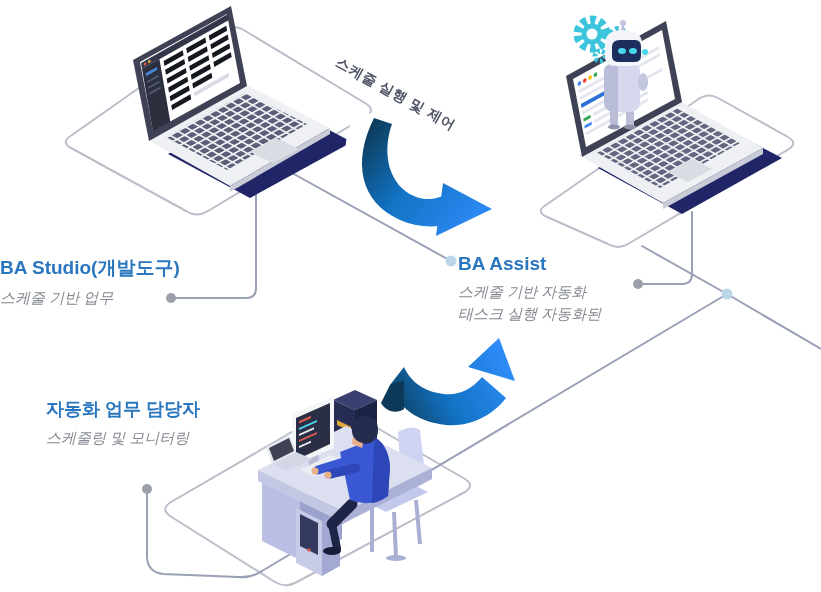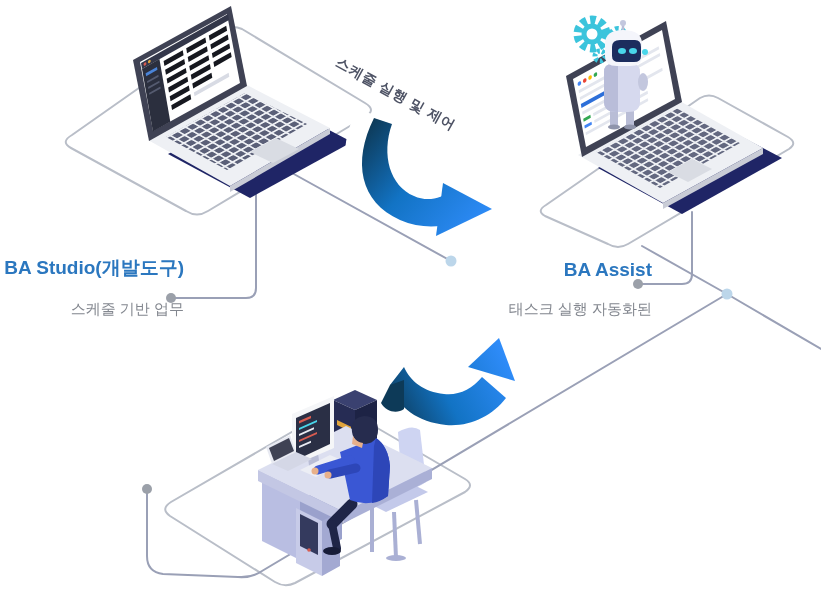--- a/index.html
+++ b/index.html
@@ -1,22 +1,22 @@
 <!DOCTYPE html>
 <html><head>
 <meta charset="utf-8">
 <style>
   html,body{margin:0;padding:0;background:#ffffff;}
   #stage{position:relative;width:821px;height:592px;background:#ffffff;overflow:hidden;
          font-family:"Liberation Sans","DejaVu Sans",sans-serif;}
   #scene{position:absolute;left:0;top:0;}
-  .label{position:absolute;text-align:right;}
+  .label{position:absolute;text-align:left;}
   .label .title{font-weight:bold;font-size:19px;color:#2b77bf;letter-spacing:0px;}
   .label .title.kr{font-size:18px;}
-  .label .desc{font-size:15px;color:#83878f;line-height:22px;margin-top:17px;}
+  .label .desc{font-size:15px;color:#83878f;line-height:22px;margin-top:6px;font-style:italic;}
   #flow-label{position:absolute;left:341px;top:54px;transform:rotate(29deg);
               transform-origin:left top;font-size:14px;font-weight:bold;color:#4e5365;
               letter-spacing:1px;white-space:nowrap;}
 </style>
 </head>
 <body>
 
 <div id="stage">
 
 <svg id="scene" width="821" height="592" viewBox="0 0 821 592">
@@ -223,27 +223,30 @@
   </g>
 </svg>
 
 <div class="label" style="left:0px;top:255px;width:184px;">
   <div class="title">BA Studio(개발도구)</div>
   <div class="desc">
     <div>스케줄 기반 업무</div>
   </div>
 </div>
 
-<div class="label" style="left:458px;top:259px;width:194px;">
+<div class="label" style="left:458px;top:253px;width:194px;">
   <div class="title">BA Assist</div>
   <div class="desc">
+    <div>스케줄 기반 자동화</div>
     <div>태스크 실행 자동화된</div>
   </div>
 </div>
 
 <div class="label" style="left:46px;top:397px;width:202px;">
+  <div class="title kr">자동화 업무 담당자</div>
   <div class="desc">
+    <div>스케줄링 및 모니터링</div>
   </div>
 </div>
 
 <div id="flow-label">스케줄 실행 및 제어</div>
 
 </div>
 
 </body></html>

